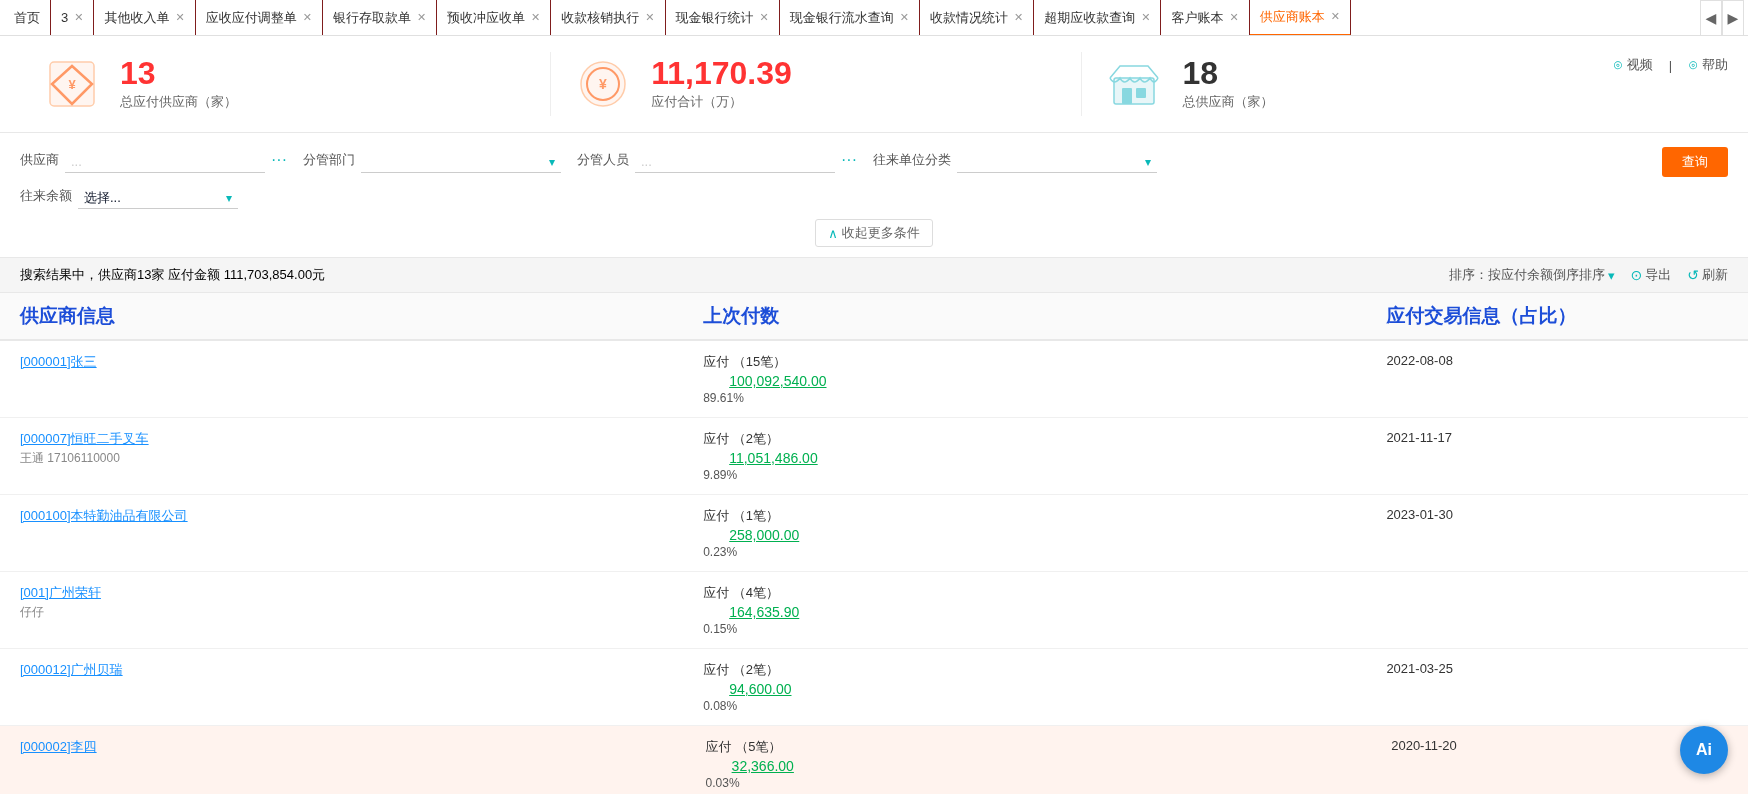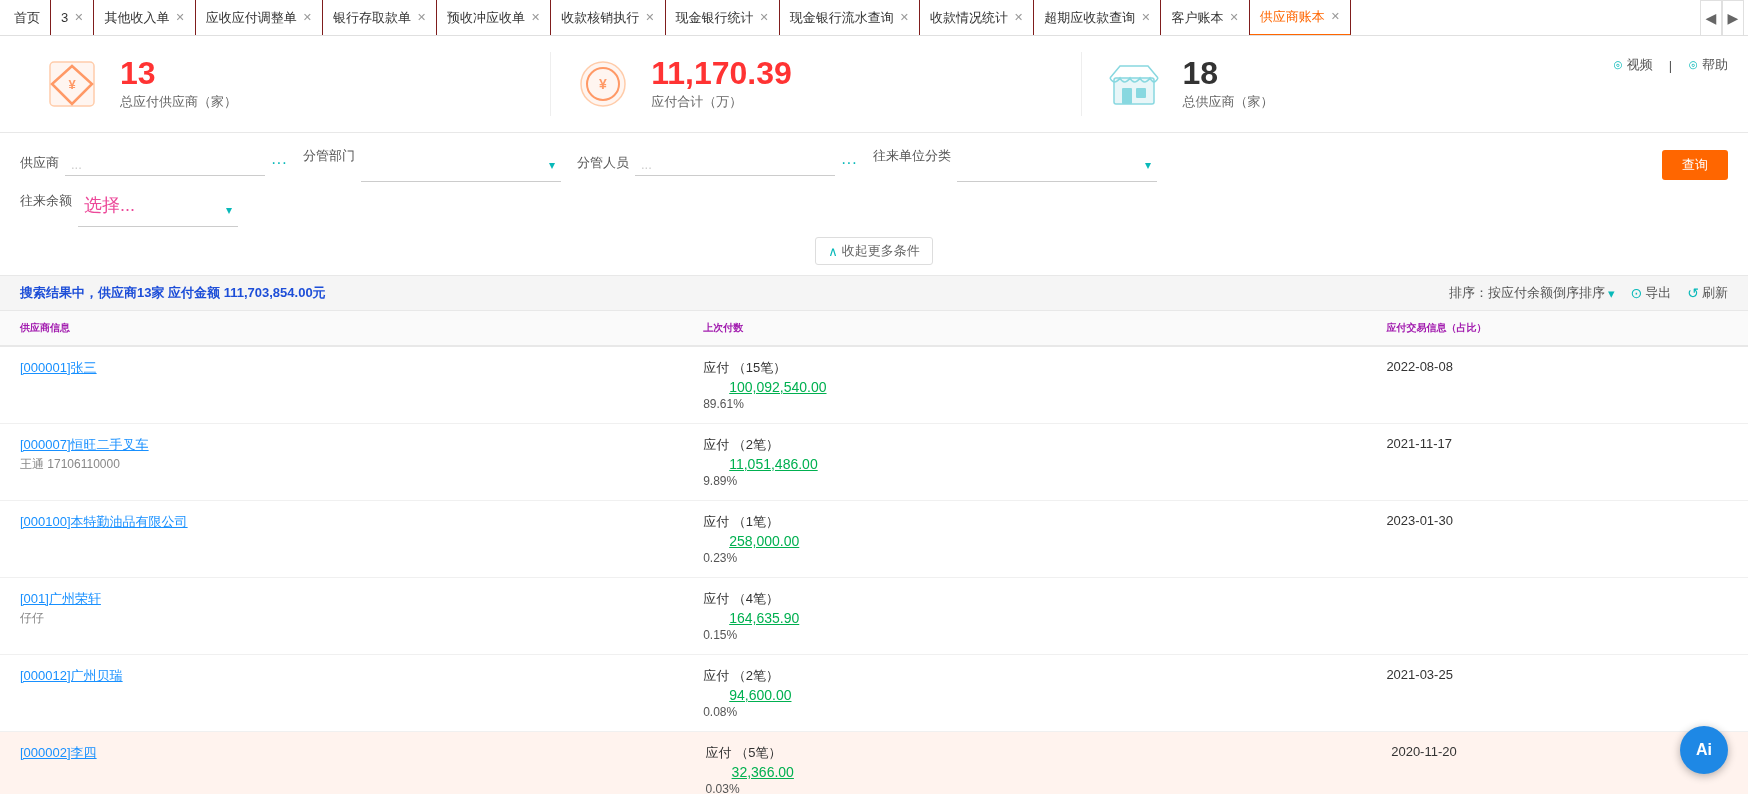--- a/index.html
+++ b/index.html
@@ -43,22 +43,22 @@
     }
     .filter-row { display: flex; align-items: center; gap: 16px; margin-bottom: 10px; flex-wrap: wrap; }
     .filter-item { display: flex; align-items: flex-start; gap: 6px; }
     .filter-label { font-size: 13px; color: #555; white-space: nowrap; }
     .filter-input {
       border: none; border-bottom: 1px solid #ccc; outline: none; padding: 3px 6px;
       font-size: 13px; color: #333; width: 180px; background: transparent;
     }
     .filter-input::placeholder { color: #ccc; }
     .filter-select {
-      border: none; border-bottom: 1px solid #ccc; outline: none; padding: 3px 22px 11px 6px;
-      font-size: 18px; color: #ec4899; width: 200px; background: transparent;
+      border: none; border-bottom: 1px solid #ccc; outline: none; padding: 3px 22px 3px 6px;
+      font-size: 13px; color: #0f172a; width: 200px; background: transparent;
       appearance: none; cursor: pointer; position: relative;
     }
     .select-wrap { position: relative; display: inline-block; }
     .select-wrap::after { content: '▾'; position: absolute; right: 6px; top: 50%; transform: translateY(-50%); color: #09b9b9; font-size: 12px; pointer-events: none; }
     .filter-dots { color: #09b9b9; font-size: 16px; cursor: pointer; }
     .btn-query {
       background: #ff6600; color: #fff; border: none; padding: 6px 20px;
       border-radius: 3px; cursor: pointer; font-size: 13px; margin-left: auto;
     }
     .collapse-btn {
@@ -67,31 +67,31 @@
       border: 1px solid #ddd; border-radius: 3px; background: #fff; margin: 0 auto;
       width: fit-content;
     }
 
     
     .result-bar {
       display: flex; align-items: center; justify-content: space-between;
       background: #f5f5f5; padding: 8px 20px; border-bottom: 1px solid #e8e8e8;
       font-size: 13px; color: #333;
     }
-    .result-info span { color: #1d4ed8; font-weight: bold; }
+    .result-info span { color: #000000; }
     .result-actions { display: flex; align-items: center; gap: 16px; font-size: 13px; color: #555; }
     .sort-btn { cursor: pointer; color: #555; display: flex; align-items: center; gap: 3px; }
     .action-btn { cursor: pointer; color: #555; display: flex; align-items: center; gap: 3px; }
 
     
     .table-section { background: #fff; }
     .table-header {
       display: grid; grid-template-columns: 2fr 2fr 1fr;
       padding: 10px 20px; border-bottom: 2px solid #e8e8e8;
-      font-weight: bold; font-size: 10px; color: #a21caf; background: #fafafa;
+      font-weight: bold; font-size: 19px; color: #1d4ed8; background: #fafafa;
     }
     .table-row {
       display: grid; grid-template-columns: 2fr 2fr 1fr;
       padding: 12px 20px; border-bottom: 1px solid #f0f0f0;
       align-items: start; font-size: 13px;
     }
     .table-row.highlighted { background: #fff3ee; gap: 12px; }
     .supplier-link { color: #1890ff; text-decoration: underline; cursor: pointer; font-size: 13px; }
     .supplier-sub { color: #888; font-size: 12px; margin-top: 2px; }
     .tx-label { color: #333; font-size: 13px; }

